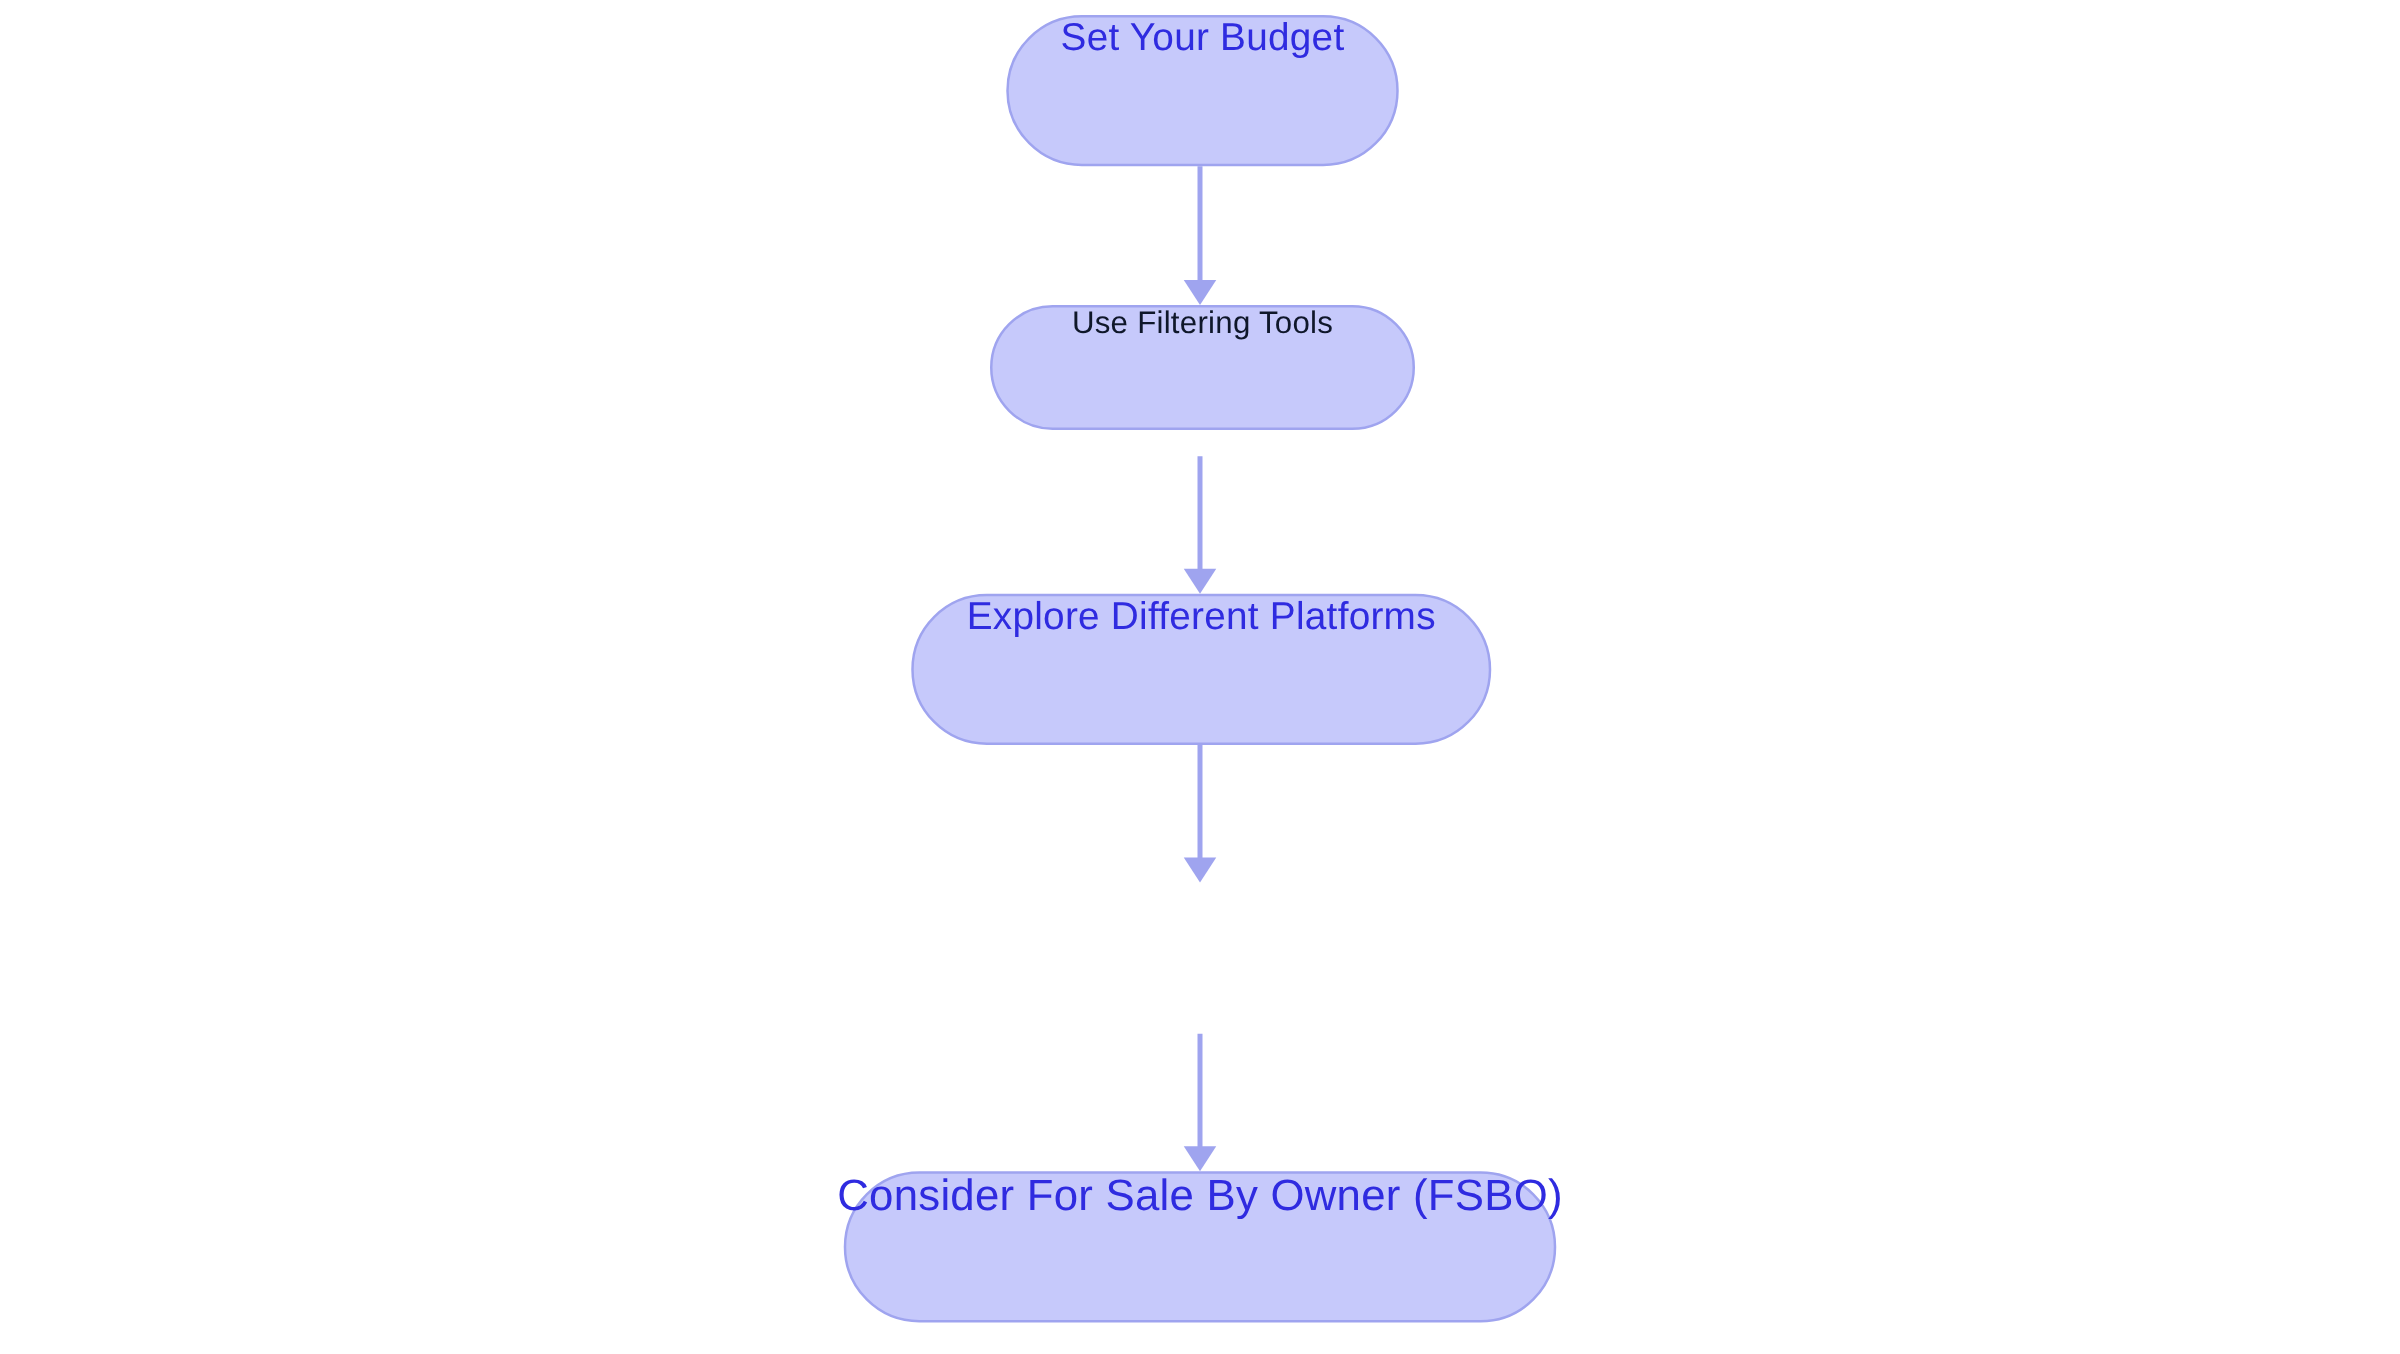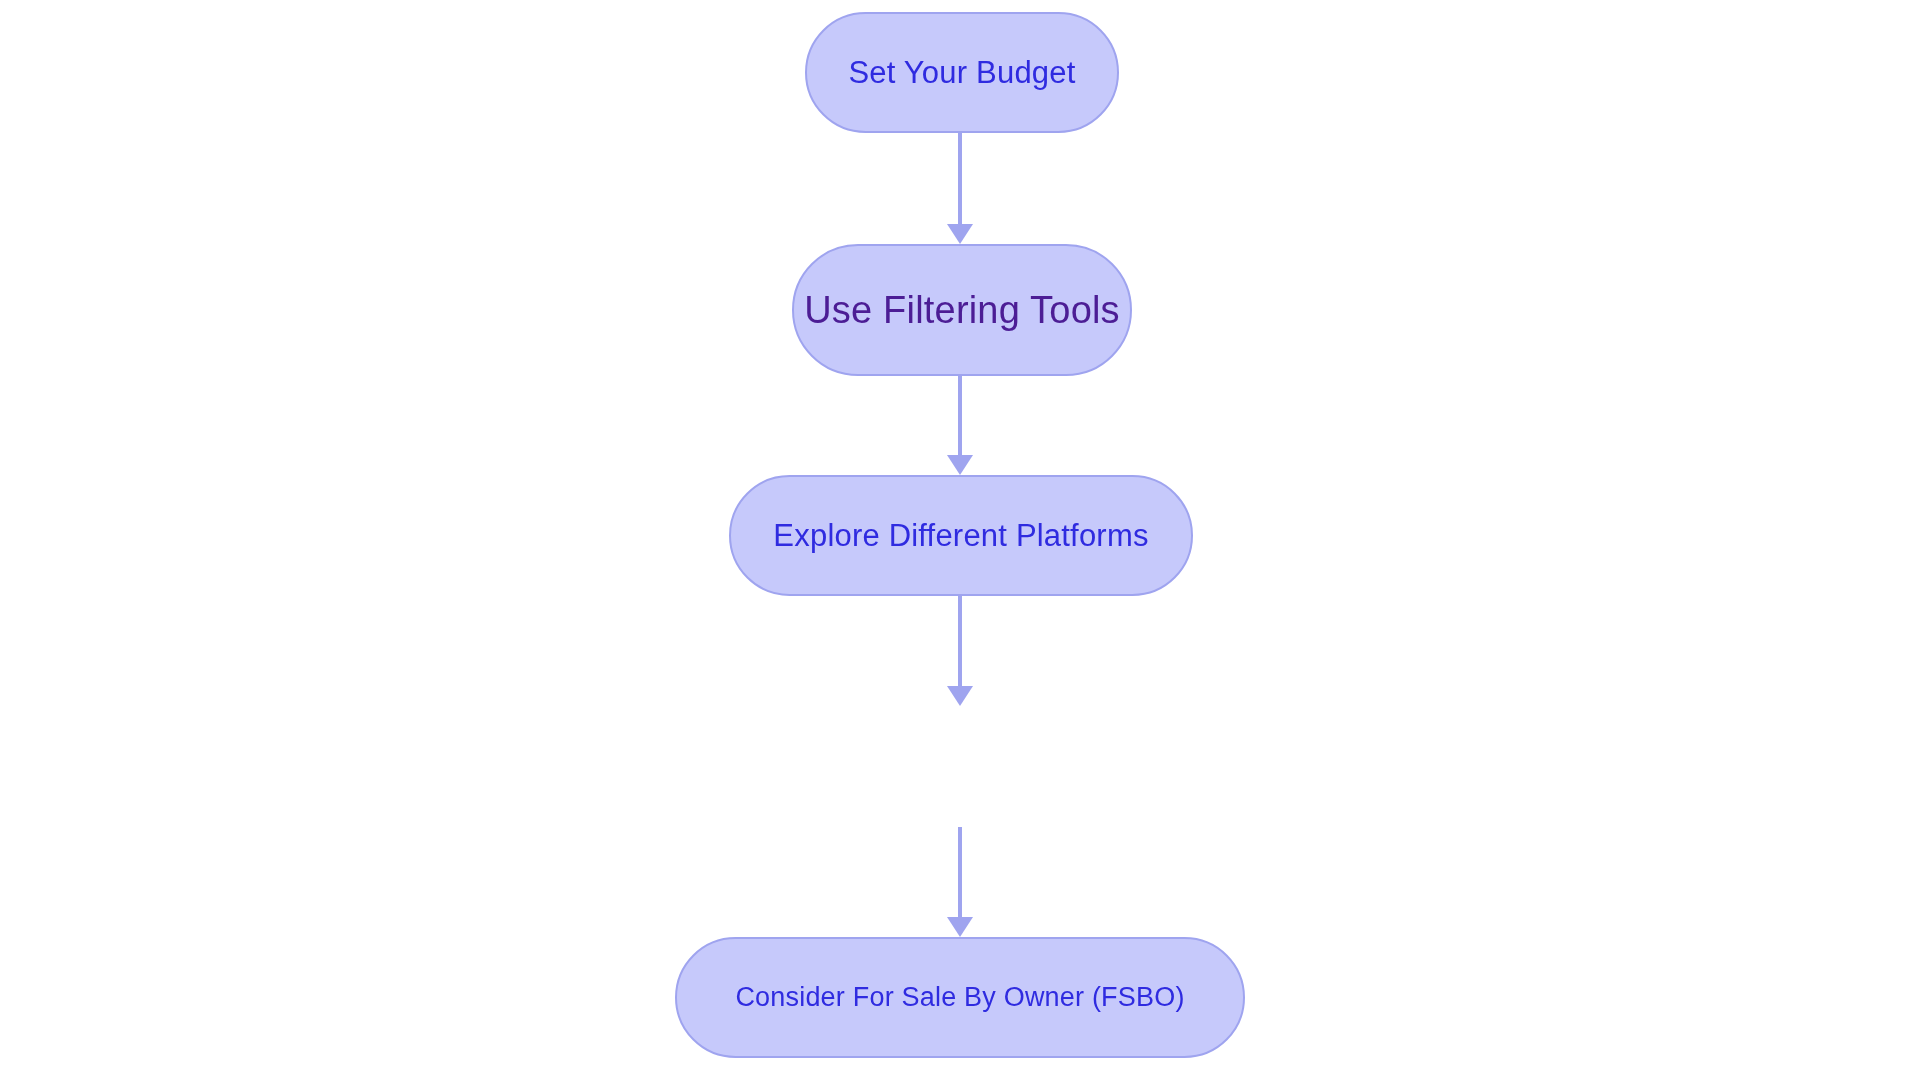--- a/index.html
+++ b/index.html
@@ -16,21 +16,21 @@
   #flowchart-canvas {
     position: relative;
     width: 1920px;
     height: 1083px;
     background: #ffffff;
   }
   .flow-node {
     position: absolute;
     box-sizing: border-box;
     display: flex;
-    align-items: center;
+    align-items: flex-start;
     justify-content: center;
     background: #c6c9fb;
     border: 2px solid #d946ef;
     border-radius: 9999px;
     color: #2f2be0;
     white-space: nowrap;
     letter-spacing: 0.2px;
     z-index: 2;
   }
   .flow-node .node-label {
@@ -67,21 +67,21 @@
 
   <div class="flow-node" id="flow-node-1" style="left: 805px; top: 12px; width: 314px; height: 121px; font-size: 31px; background: rgb(198, 201, 251); border-color: rgb(159, 164, 239); color: rgb(47, 43, 224);">
     <span class="node-label">Set Your Budget</span>
   </div>
 
   <div class="connector" id="flow-edge-1" style="left: 945px; top: 133px; width: 30px; height: 111px;">
     <div class="shaft" style="height: 93px; background: rgb(159, 164, 239);"></div>
     <div class="head" style="top: 91px; border-top-color: rgb(159, 164, 239);"></div>
   </div>
 
-  <div class="flow-node" id="flow-node-2" style="left: 792px; top: 244px; width: 340px; height: 132px; font-size: 38px; background: rgb(198, 201, 251); border-color: rgb(159, 164, 239); color: #4c1d95;">
+  <div class="flow-node" id="flow-node-2" style="left: 792px; top: 244px; width: 340px; height: 100px; font-size: 25px; background: rgb(198, 201, 251); border-color: rgb(159, 164, 239); color: #0f172a;">
     <span class="node-label">Use Filtering Tools</span>
   </div>
 
   <div class="connector" id="flow-edge-2" style="left: 945px; top: 365px; width: 30px; height: 110px;">
     <div class="shaft" style="height: 92px; background: rgb(159, 164, 239);"></div>
     <div class="head" style="top: 90px; border-top-color: rgb(159, 164, 239);"></div>
   </div>
 
   <div class="flow-node" id="flow-node-3" style="left: 729px; top: 475px; width: 464px; height: 121px; font-size: 31px; background: rgb(198, 201, 251); border-color: rgb(159, 164, 239); color: rgb(47, 43, 224);">
     <span class="node-label">Explore Different Platforms</span>
@@ -91,17 +91,17 @@
     <div class="shaft" style="height: 92px; background: rgb(159, 164, 239);"></div>
     <div class="head" style="top: 90px; border-top-color: rgb(159, 164, 239);"></div>
   </div>
 
 
   <div class="connector" id="flow-edge-4" style="left: 945px; top: 827px; width: 30px; height: 110px;">
     <div class="shaft" style="height: 92px; background: rgb(159, 164, 239);"></div>
     <div class="head" style="top: 90px; border-top-color: rgb(159, 164, 239);"></div>
   </div>
 
-  <div class="flow-node" id="flow-node-5" style="left: 675px; top: 937px; width: 570px; height: 121px; font-size: 27px; background: rgb(198, 201, 251); border-color: rgb(159, 164, 239); color: rgb(47, 43, 224);">
+  <div class="flow-node" id="flow-node-5" style="left: 675px; top: 937px; width: 570px; height: 121px; font-size: 35px; background: rgb(198, 201, 251); border-color: rgb(159, 164, 239); color: rgb(47, 43, 224);">
     <span class="node-label">Consider For Sale By Owner (FSBO)</span>
   </div>
 
 </div>
 
 </body></html>

